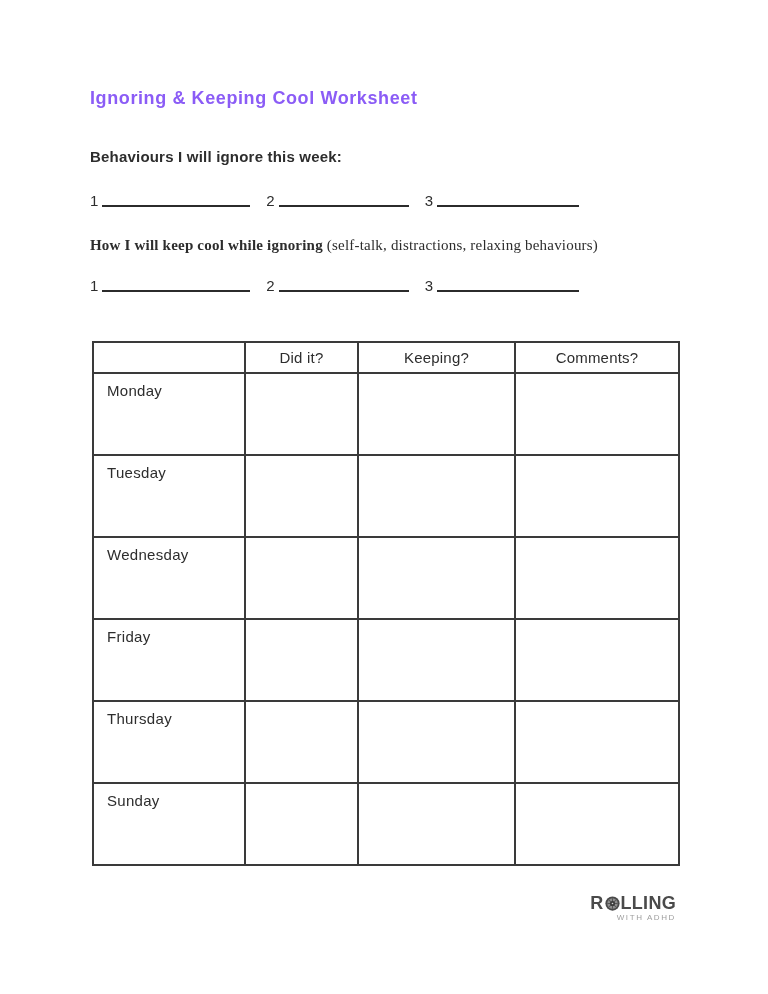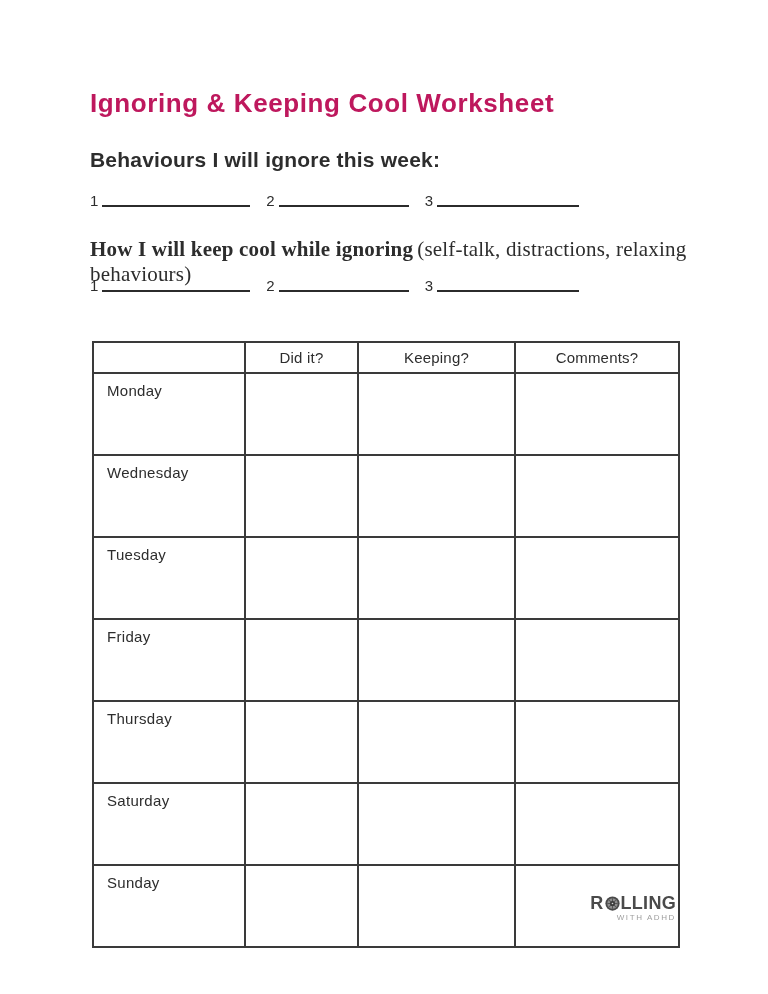--- a/index.html
+++ b/index.html
@@ -2,24 +2,24 @@
 <html><head>
 <meta charset="utf-8">
 <style>
   html,body { margin:0; padding:0; background:#fff; }
   .page {
     position:relative; width:768px; height:994px; background:#ffffff;
     font-family:"Liberation Sans", sans-serif; color:#2d2d2d; overflow:hidden;
   }
   .page-title {
     position:absolute; left:90px; top:88px; margin:0;
-    font-size:26px; font-weight:600; letter-spacing:0.6px; color:#be185d;
+    font-size:18px; font-weight:600; letter-spacing:0.6px; color:#8b5cf6;
   }
   .sec-heading {
-    position:absolute; left:90px; font-size:21px; letter-spacing:0.2px; color:#2d2d2d;
+    position:absolute; left:90px; font-size:15px; letter-spacing:0.2px; color:#2d2d2d;
   }
   .sec-heading .bold { font-weight:700; }
   .sec-heading .note { font-weight:400; margin-left:4px; }
   .heading-1 { top:148px; font-weight:700; }
   .heading-2 { top:237px; font-weight:400;font-family:Liberation Serif, serif; }
   .blanks {
     position:absolute; left:90px; height:20px; display:flex; align-items:flex-end;
   }
   .blanks-1 { top:188px; }
   .blanks-2 { top:273px; }
@@ -109,45 +109,39 @@
       <td>Keeping?</td>
       <td>Comments?</td>
     </tr>
     <tr class="day-row">
       <td class="day-cell">Monday</td>
       <td class="entry-cell"></td>
       <td class="entry-cell"></td>
       <td class="entry-cell"></td>
     </tr>
     <tr class="day-row">
-      <td class="day-cell">Wednesday</td>
+      <td class="day-cell">Tuesday</td>
       <td class="entry-cell"></td>
       <td class="entry-cell"></td>
       <td class="entry-cell"></td>
     </tr>
     <tr class="day-row">
-      <td class="day-cell">Tuesday</td>
+      <td class="day-cell">Wednesday</td>
       <td class="entry-cell"></td>
       <td class="entry-cell"></td>
       <td class="entry-cell"></td>
     </tr>
     <tr class="day-row">
       <td class="day-cell">Friday</td>
       <td class="entry-cell"></td>
       <td class="entry-cell"></td>
       <td class="entry-cell"></td>
     </tr>
     <tr class="day-row">
       <td class="day-cell">Thursday</td>
-      <td class="entry-cell"></td>
-      <td class="entry-cell"></td>
-      <td class="entry-cell"></td>
-    </tr>
-    <tr class="day-row">
-      <td class="day-cell">Saturday</td>
       <td class="entry-cell"></td>
       <td class="entry-cell"></td>
       <td class="entry-cell"></td>
     </tr>
     <tr class="day-row">
       <td class="day-cell">Sunday</td>
       <td class="entry-cell"></td>
       <td class="entry-cell"></td>
       <td class="entry-cell"></td>
     </tr>

